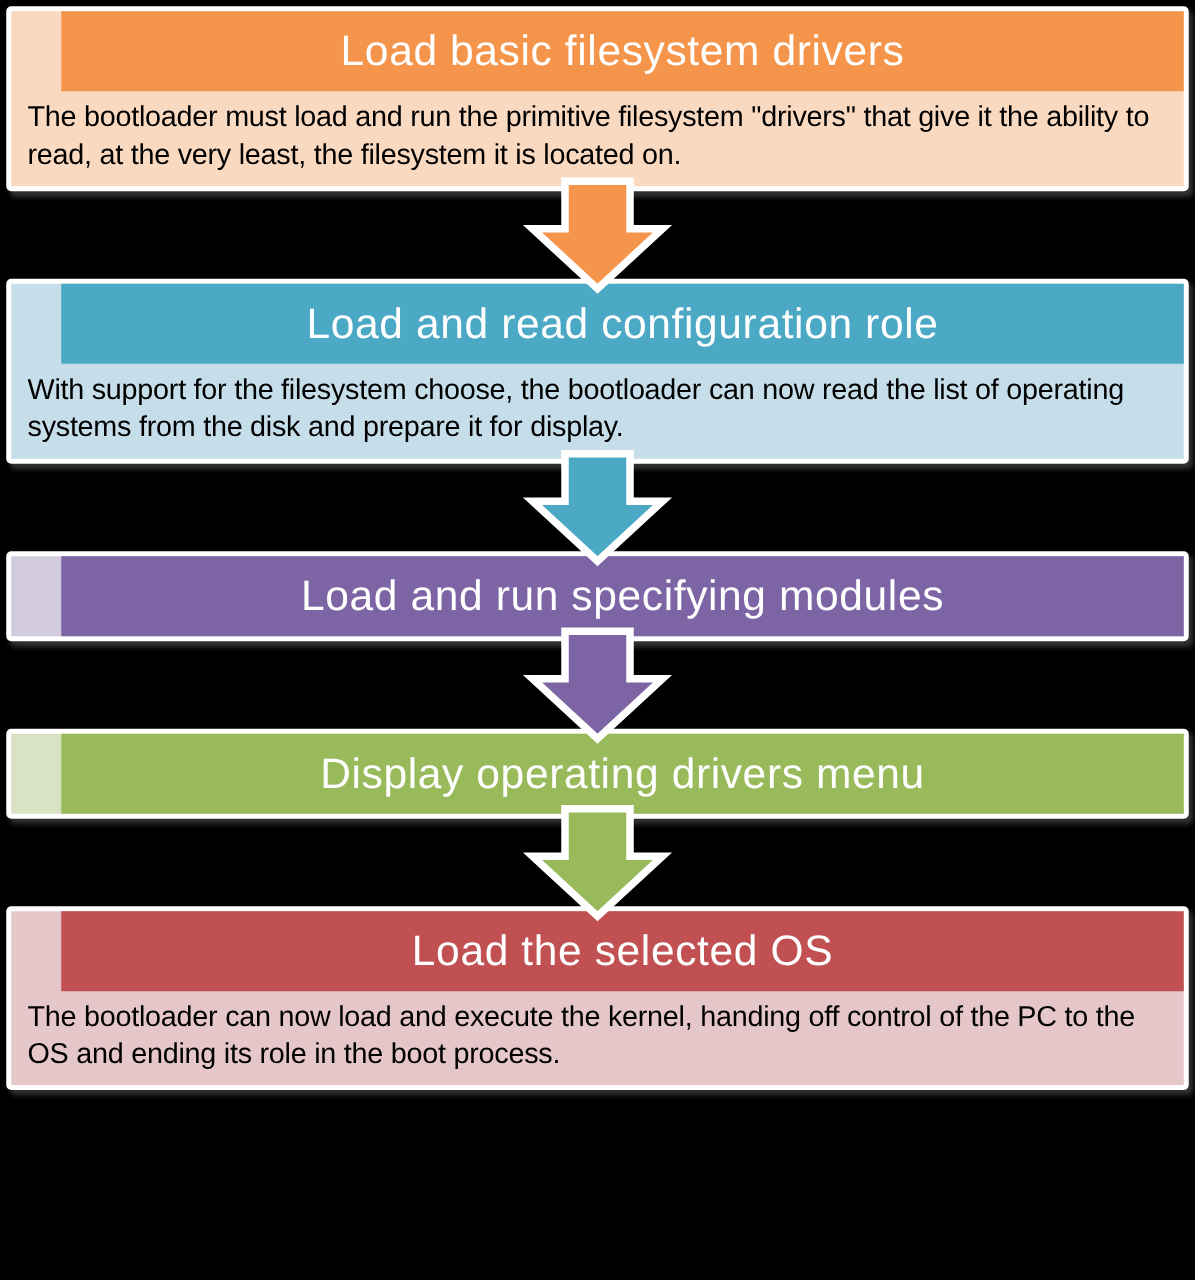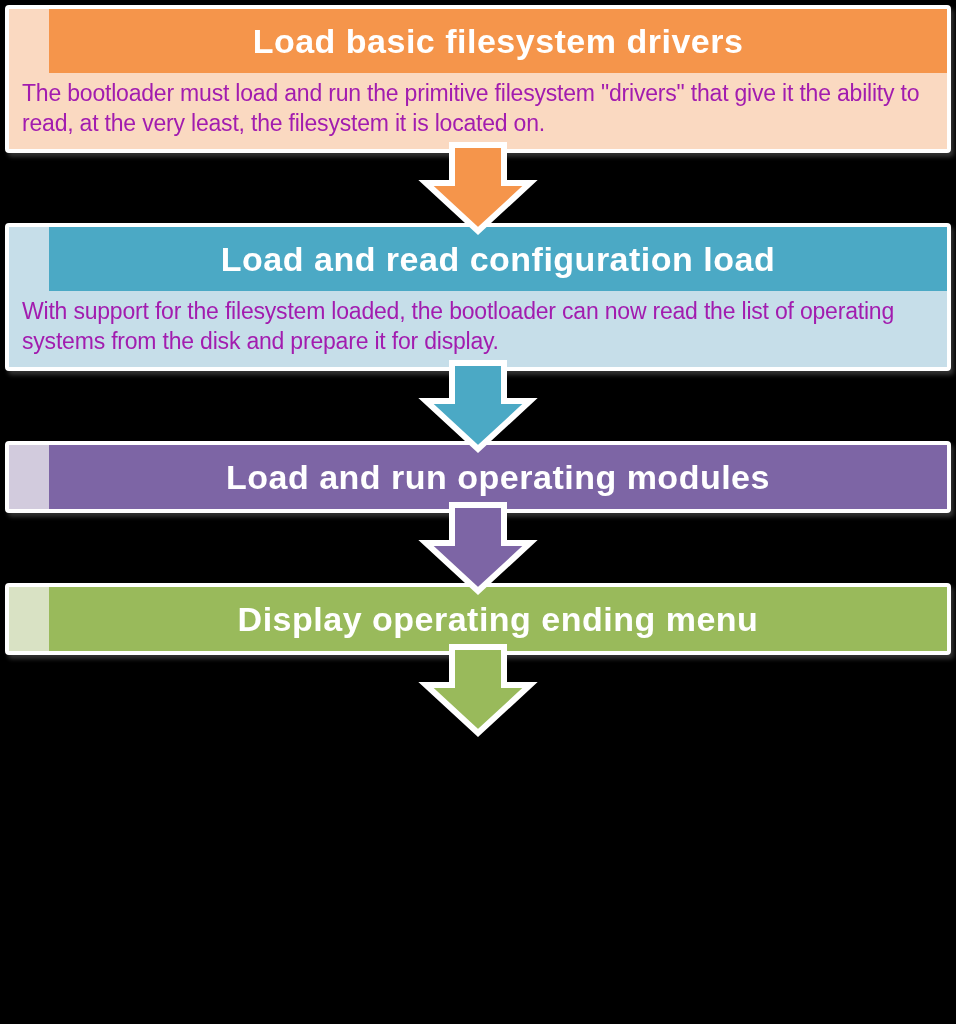--- a/index.html
+++ b/index.html
@@ -24,28 +24,28 @@
     z-index: 1;
     border: 4px solid #ffffff;
     border-radius: 4px;
     background: var(--tint);
     box-shadow: 3px 4px 4px rgba(110,110,110,0.45);
   }
   .step-header {
     background: var(--hdr);
     color: #ffffff;
     text-align: center;
-    font-weight: bold;
+    font-weight: normal;
     font-size: 34px;
     letter-spacing: 0.5px;
     padding: 13px 8px 12px 8px;
     margin-left: 40px;
   }
   .step-body {
-    color: #a21caf;
+    color: #000000;
     font-size: 23px;
     letter-spacing: -0.2px;
     line-height: 1.3;
     padding: 6px 22px 10px 13px;
   }
   .arrow {
     position: relative;
     z-index: 5;
     height: 70px;
   }
@@ -75,49 +75,55 @@
   </div>
 
   <div class="arrow">
     <svg width="130" height="90" viewBox="0 0 130 90" aria-hidden="true">
       <polygon points="39,-2 91,-2 91,36 117,36 65,84 13,36 39,36" fill="#F5954B"></polygon>
     </svg>
   </div>
 
   <div class="step" style="--hdr: #4BA9C5; --tint: #C6DEE9;">
     <div class="step-header">
-      <span class="step-title">Load and read configuration load</span>
+      <span class="step-title">Load and read configuration role</span>
     </div>
-    <div class="step-body">With support for the filesystem loaded, the bootloader can now read the list of operating systems from the disk and prepare it for display.</div>
+    <div class="step-body">With support for the filesystem choose, the bootloader can now read the list of operating systems from the disk and prepare it for display.</div>
   </div>
 
   <div class="arrow">
     <svg width="130" height="90" viewBox="0 0 130 90" aria-hidden="true">
       <polygon points="39,-2 91,-2 91,36 117,36 65,84 13,36 39,36" fill="#4BA9C5"></polygon>
     </svg>
   </div>
 
   <div class="step" style="--hdr: #7D65A5; --tint: #D2CBDD;">
     <div class="step-header">
-      <span class="step-title">Load and run operating modules</span>
+      <span class="step-title">Load and run specifying modules</span>
     </div>
   </div>
 
   <div class="arrow">
     <svg width="130" height="90" viewBox="0 0 130 90" aria-hidden="true">
       <polygon points="39,-2 91,-2 91,36 117,36 65,84 13,36 39,36" fill="#7D65A5"></polygon>
     </svg>
   </div>
 
   <div class="step" style="--hdr: #99BA5B; --tint: #D9E2C4;">
     <div class="step-header">
-      <span class="step-title">Display operating ending menu</span>
+      <span class="step-title">Display operating drivers menu</span>
     </div>
   </div>
 
   <div class="arrow">
     <svg width="130" height="90" viewBox="0 0 130 90" aria-hidden="true">
       <polygon points="39,-2 91,-2 91,36 117,36 65,84 13,36 39,36" fill="#99BA5B"></polygon>
     </svg>
   </div>
 
+  <div class="step" style="--hdr: #C05051; --tint: #E5C7C9;">
+    <div class="step-header">
+      <span class="step-title">Load the selected OS</span>
+    </div>
+    <div class="step-body">The bootloader can now load and execute the kernel, handing off control of the PC to the OS and ending its role in the boot process.</div>
+  </div>
 </div>
 </div>
 
 </body></html>

